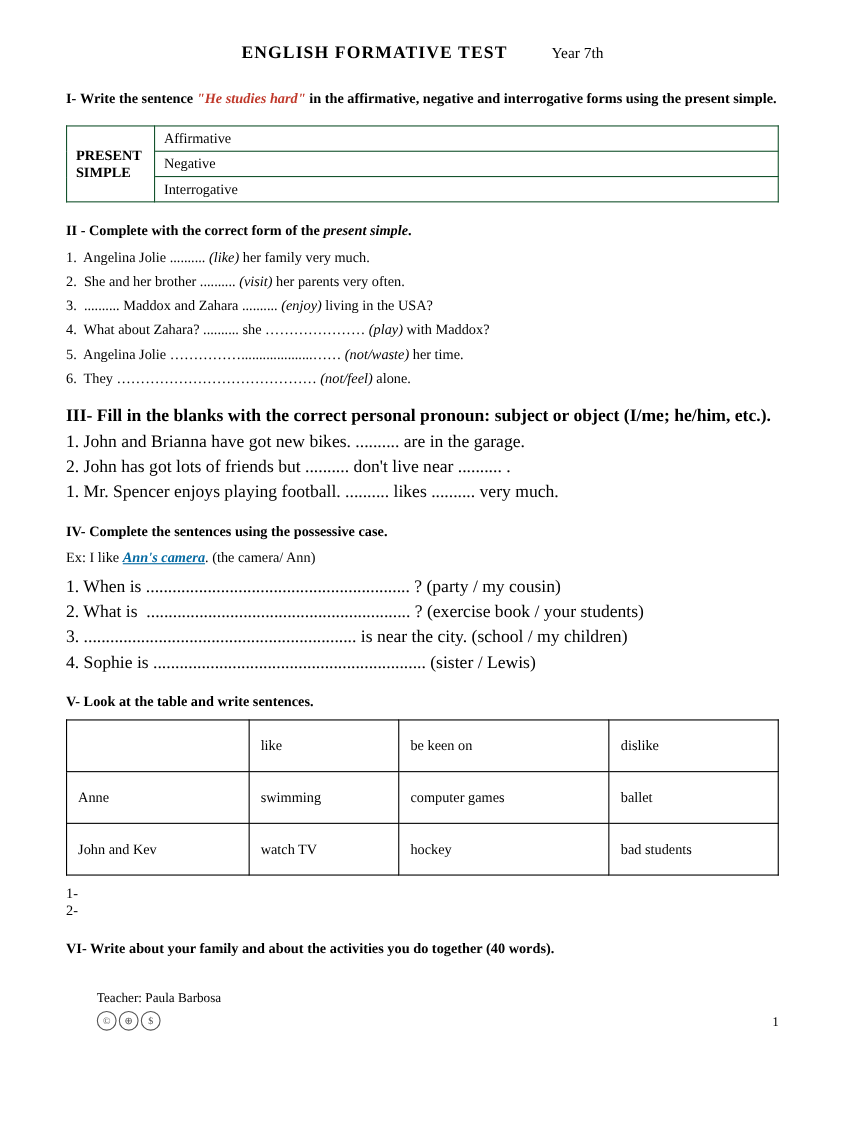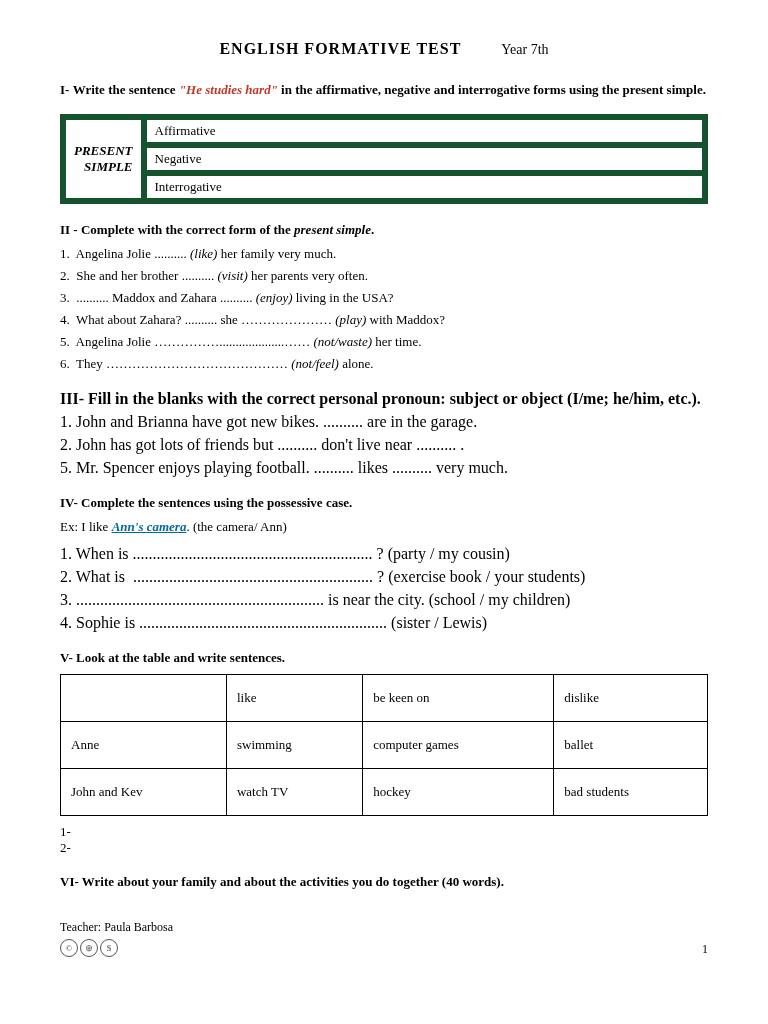--- a/index.html
+++ b/index.html
@@ -40,31 +40,30 @@
       color: #c0392b;
       font-style: italic;
       font-weight: bold;
     }
     .present-simple-table {
       border-collapse: collapse;
       width: 100%;
       margin-bottom: 18px;
     }
     .present-simple-table td {
-      border: 6px solid #14532d;
+      border: 1px solid #14532d;
       padding: 3px 8px;
       font-size: 13px;
     }
     .ps-label {
       font-weight: bold;
-      text-align: right;
+      text-align: left;
       width: 80px;
       vertical-align: middle;
       font-size: 12px;
-      font-style: italic;
     }
     .item-list {
       list-style: none;
       padding-left: 0;
     }
     .item-list li {
       margin-bottom: 6px;
       font-size: 13px;
     }
     .italic { font-style: italic; }
@@ -86,20 +85,21 @@
     .v-table th {
       font-weight: normal;
       text-align: left;
     }
     .footer {
       margin-top: 30px;
       display: flex;
       justify-content: space-between;
       align-items: flex-end;
       font-size: 12px;
+      margin-left: 28px;
     }
     .cc-icon {
       display: flex;
       gap: 2px;
       align-items: center;
       margin-top: 4px;
     }
     .cc-circle {
       width: 18px;
       height: 18px;
@@ -173,21 +173,21 @@
     </li>
   </ol>
 </div>
 
 <div class="section section-iii">
   <p class="section-title">
     III- Fill in the blanks with the correct personal pronoun: subject or object (I/me; he/him, etc.).
   </p>
   <p>1. John and Brianna have got new bikes. .......... are in the garage.</p>
   <p>2. John has got lots of friends but .......... don't live near .......... .</p>
-  <p>5. Mr. Spencer enjoys playing football. .......... likes .......... very much.</p>
+  <p>1. Mr. Spencer enjoys playing football. .......... likes .......... very much.</p>
 </div>
 
 <div class="section">
   <p class="section-title">IV- Complete the sentences using the possessive case.</p>
   <p style="margin-bottom:10px;">
     Ex: I like <span class="ann-camera">Ann's camera</span>. (the camera/ Ann)
   </p>
   <div class="section-iv-items">
     <p>1. When is ............................................................ ? (party / my cousin)</p>
     <p>2. What is &nbsp;............................................................ ? (exercise book / your students)</p>

